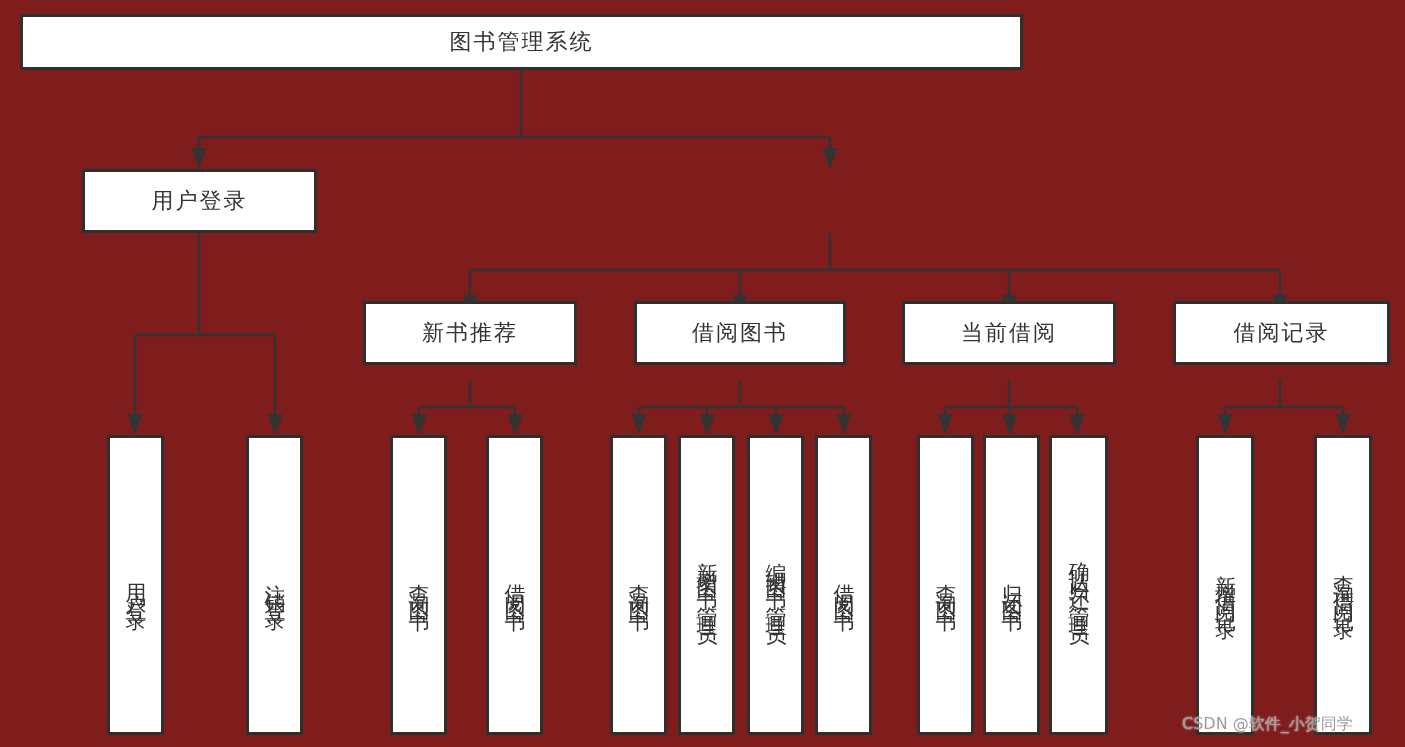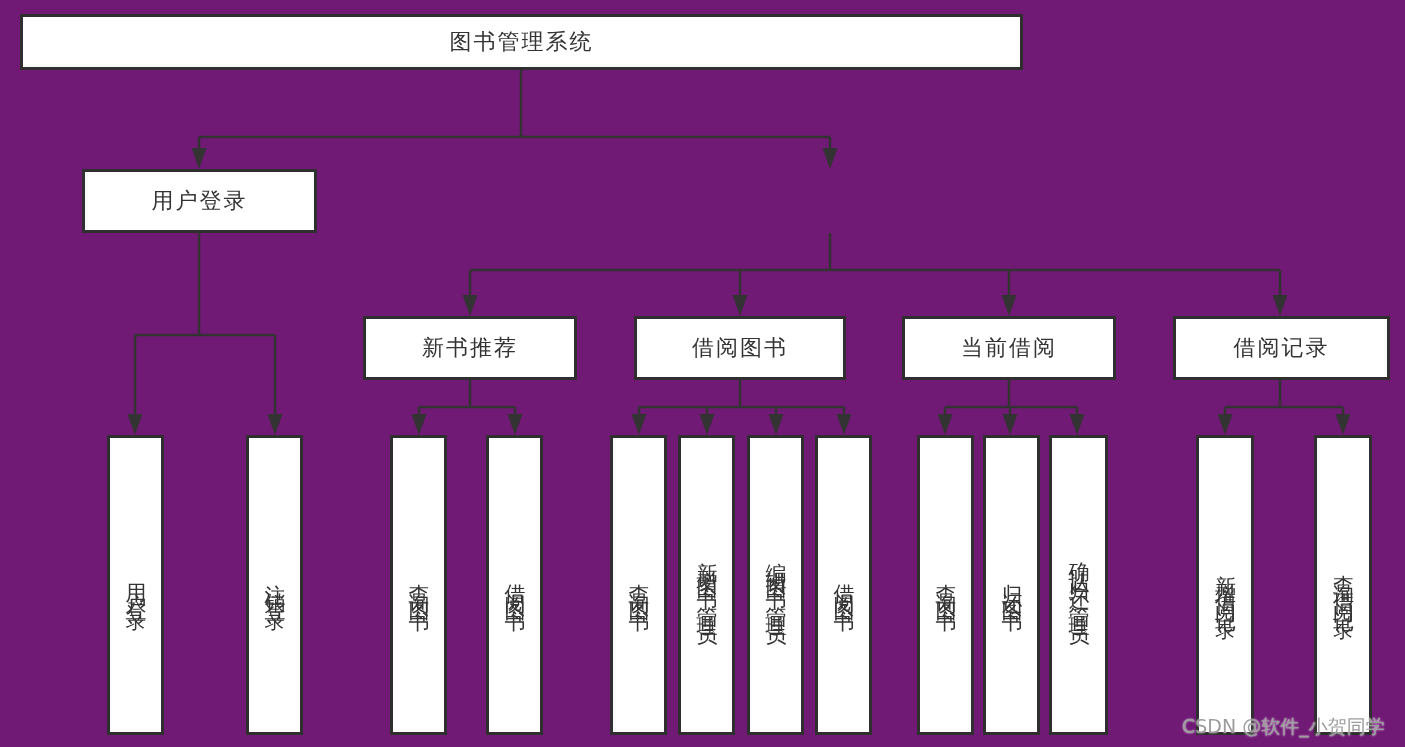--- a/index.html
+++ b/index.html
@@ -1,20 +1,20 @@
 <!DOCTYPE html>
 <html><head>
 <meta charset="utf-8">
 <style>
   html, body { margin: 0; padding: 0; background: #ffffff; }
   #stage {
     position: relative;
     width: 1405px;
     height: 747px;
-    background: #701a75;
+    background: #7f1d1d;
     font-family: "DejaVu Sans", "Liberation Sans", sans-serif;
     overflow: hidden;
   }
   #connectors {
     position: absolute;
     left: 0; top: 0;
     width: 1405px; height: 747px;
   }
   .box {
     position: absolute;
@@ -35,21 +35,21 @@
     writing-mode: vertical-rl;
     text-orientation: mixed;
     font-size: 21px;
     letter-spacing: 9px;
     line-height: 1;
     white-space: nowrap;
   }
   .root-box   { left: 20px;  top: 14px;  width: 1003px; height: 56px; }
   .lvl2-a     { left: 82px;  top: 169px; width: 235px;  height: 64px; }
   .lvl2-b     { left: 712px; top: 169px; width: 235px;  height: 64px; }
-  .lvl3       { top: 316px; height: 64px; }
+  .lvl3       { top: 301px; height: 64px; }
   .lvl3-a     { left: 363px;  width: 214px; }
   .lvl3-b     { left: 634px;  width: 212px; }
   .lvl3-c     { left: 902px;  width: 214px; }
   .lvl3-d     { left: 1173px; width: 217px; }
   .leaf       { top: 435px; height: 300px; width: 57px; }
   .leaf-1  { left: 107px; }
   .leaf-2  { left: 246px; }
   .leaf-3  { left: 390px; }
   .leaf-4  { left: 486px; }
   .leaf-5  { left: 610px; }
@@ -58,21 +58,21 @@
   .leaf-8  { left: 815px; }
   .leaf-9  { left: 917px; }
   .leaf-10 { left: 983px; }
   .leaf-11 { left: 1049px; width: 59px; }
   .leaf-12 { left: 1196px; width: 58px; }
   .leaf-13 { left: 1314px; width: 58px; }
   .watermark {
     position: absolute;
     left: 1182px;
     top: 714px;
-    font-size: 19px;
+    font-size: 16px;
     color: #9c9c9c;
     white-space: nowrap;
     z-index: 5;
     text-shadow: 0 0 2px #ffffff;
   }
 </style>
 </head>
 <body>
 
 <div id="stage">

